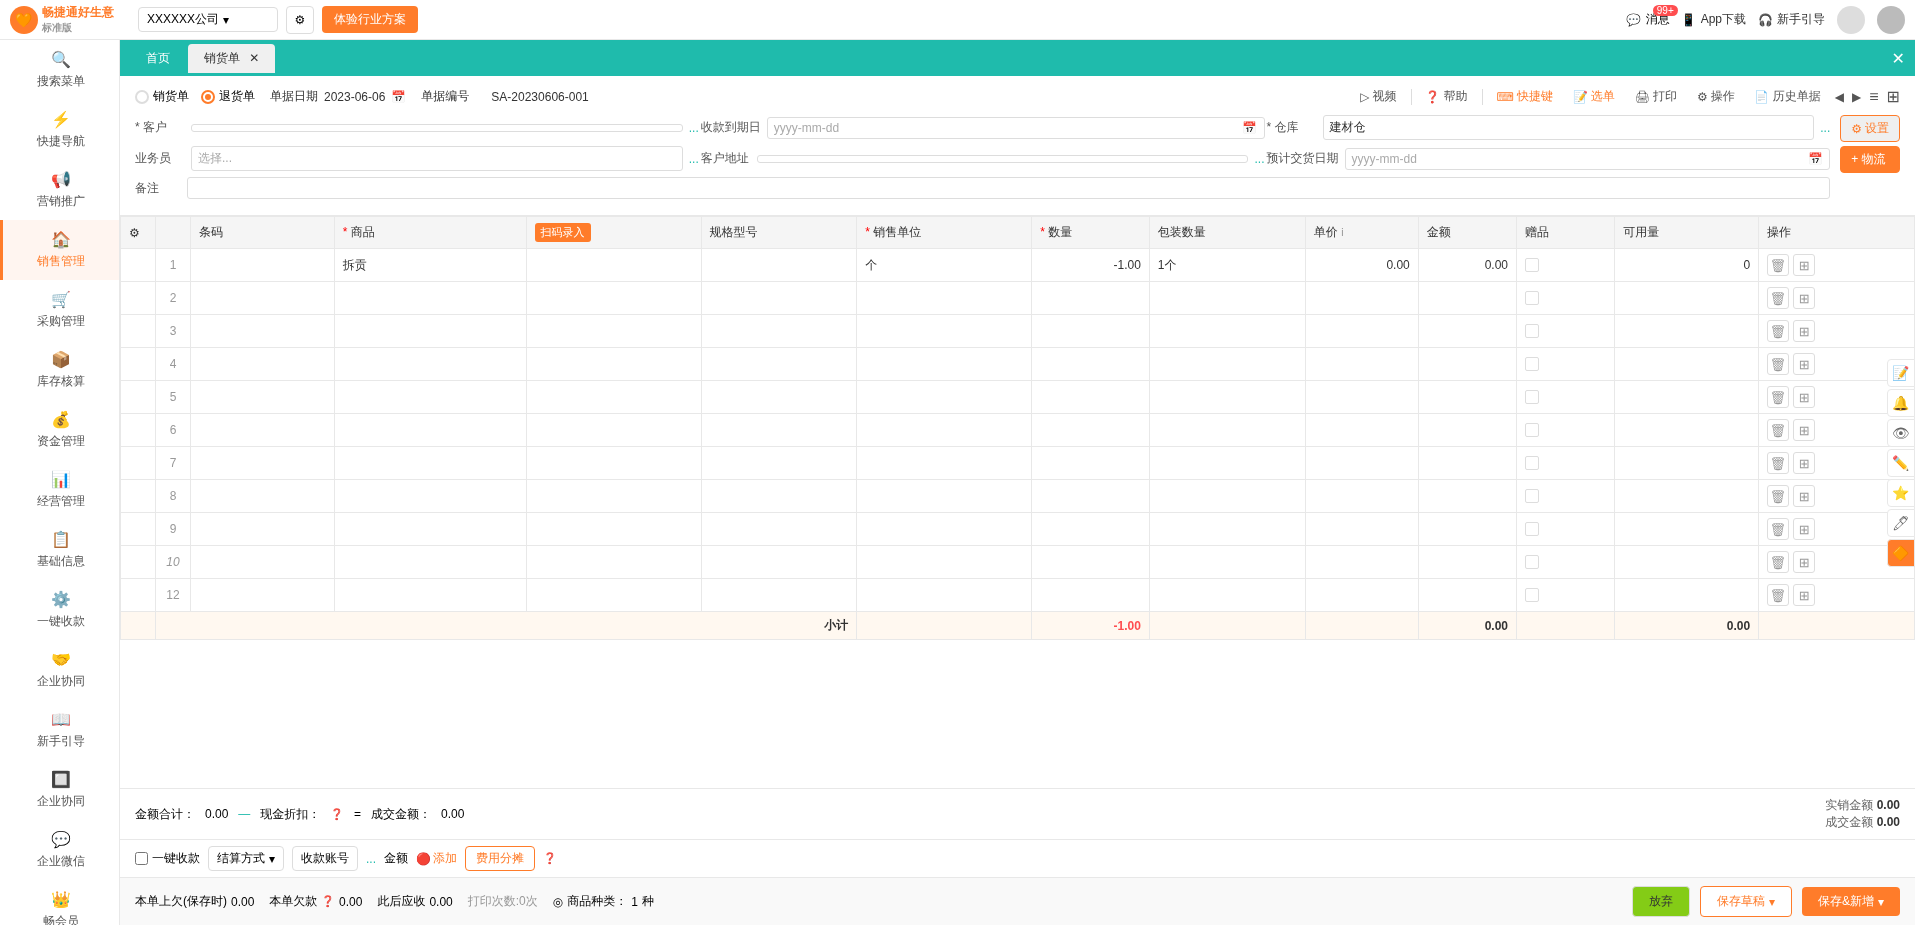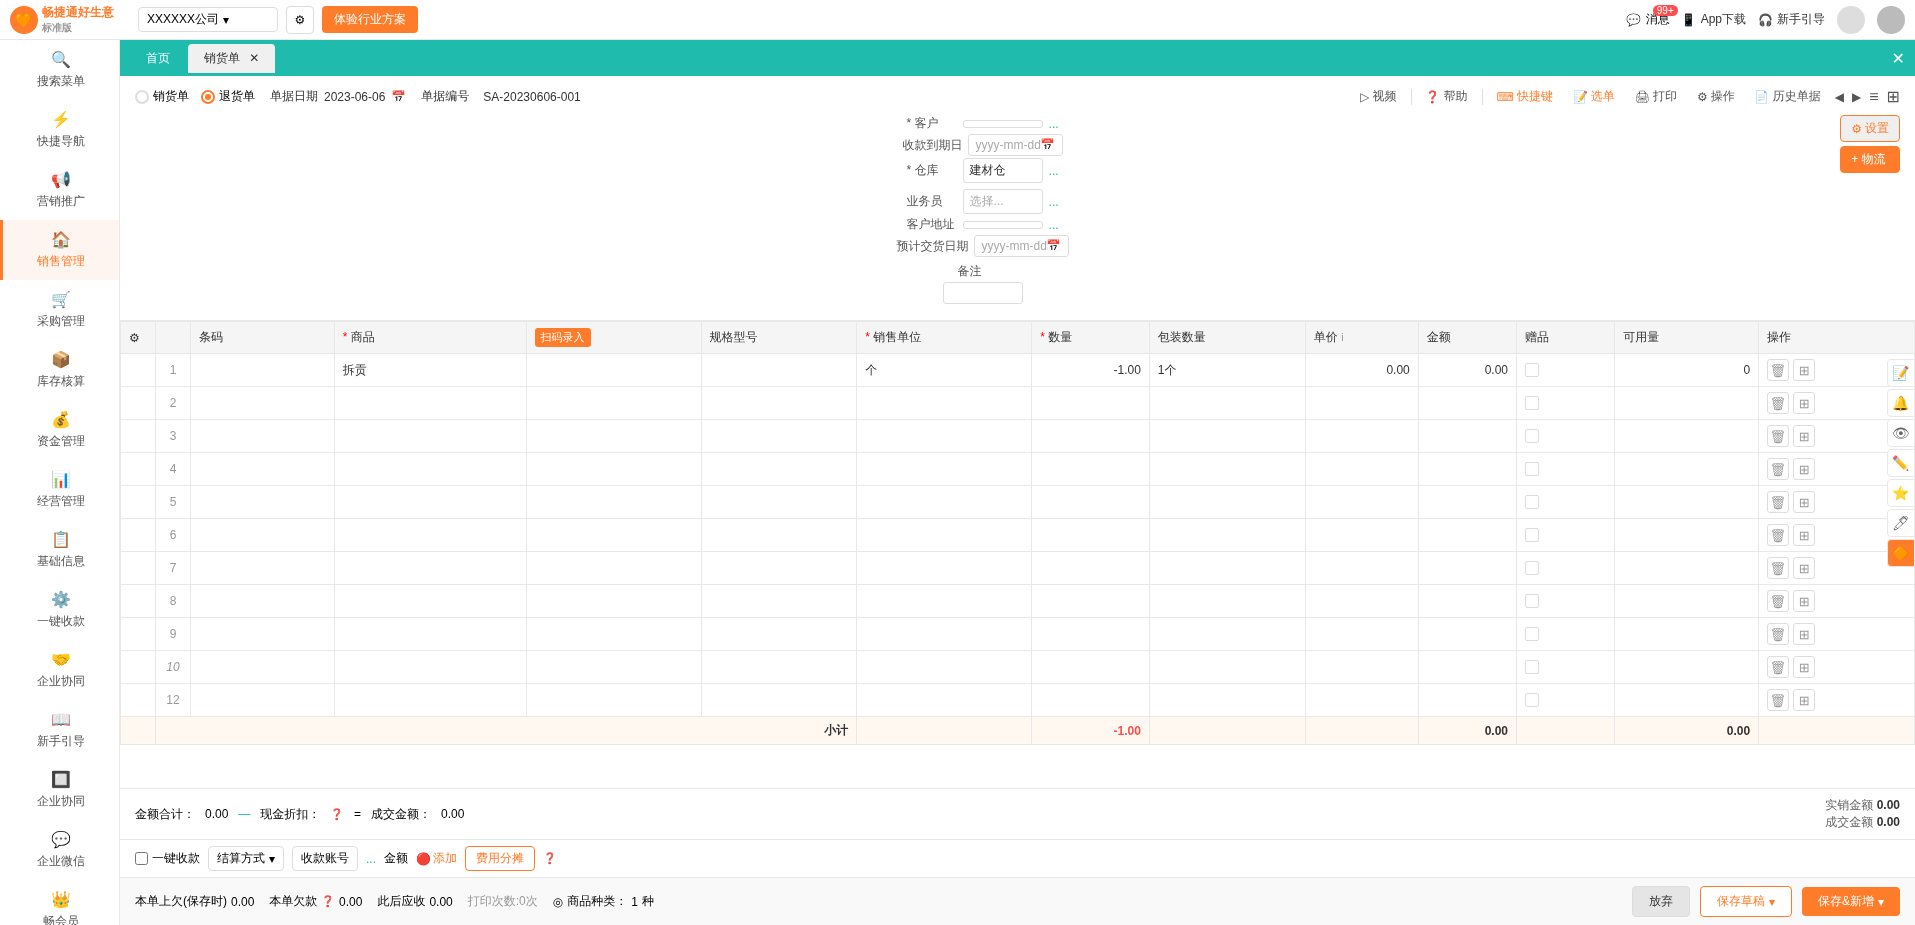--- a/index.html
+++ b/index.html
@@ -42,21 +42,21 @@
     .form-header { display: flex; align-items: center; gap: 15px; margin-bottom: 8px; }
     .radio-group { display: flex; align-items: center; gap: 12px; }
     .radio-item { display: flex; align-items: center; gap: 4px; cursor: pointer; }
     .radio-dot { width: 14px; height: 14px; border-radius: 50%; border: 2px solid #ddd; display: flex; align-items: center; justify-content: center; }
     .radio-dot.active { border-color: #ff7c2a; }
     .radio-dot.active::after { content: ''; width: 6px; height: 6px; background: #ff7c2a; border-radius: 50%; }
     .date-field { display: flex; align-items: center; gap: 6px; color: #333; }
     .form-toolbar { display: flex; align-items: center; gap: 8px; justify-content: flex-end; font-size: 11px; color: #555; }
     .toolbar-btn { display: flex; align-items: center; gap: 3px; cursor: pointer; padding: 2px 6px; }
     .toolbar-btn.highlight { color: #ff7c2a; }
-    .form-row { display: flex; align-items: center; gap: 2px; margin-bottom: 6px; flex-direction: column; }
+    .form-row { display: flex; align-items: center; gap: 2px; margin-bottom: 6px; }
     .form-field { display: flex; align-items: center; gap: 6px; flex: 1; }
     .field-label { color: #555; white-space: nowrap; min-width: 50px; }
     .field-input { border: 1px solid #ddd; border-radius: 3px; padding: 3px 6px; flex: 1; color: #333; min-width: 80px; cursor: pointer; display: flex; align-items: center; justify-content: space-between; }
     .field-input.placeholder { color: #aaa; }
     .field-dots { color: #1fbbac; cursor: pointer; }
     .side-btns { display: flex; flex-direction: column; gap: 4px; }
     .side-btn { border: 1px solid #ff7c2a; color: #ff7c2a; border-radius: 4px; padding: 4px 10px; cursor: pointer; font-size: 11px; display: flex; align-items: center; gap: 3px; }
     .side-btn.filled { background: #ff7c2a; color: white; }
 
     
@@ -73,21 +73,21 @@
     .icon-btn { width: 22px; height: 22px; border: 1px solid #ddd; border-radius: 3px; display: flex; align-items: center; justify-content: center; cursor: pointer; color: #999; font-size: 13px; }
     .gift-checkbox { width: 14px; height: 14px; border: 1px solid #ddd; border-radius: 2px; cursor: pointer; }
 
     
     .bottom-section { background: #fff; border-top: 1px solid #e8e8e8; }
     .amount-row { display: flex; align-items: center; gap: 10px; padding: 8px 15px; border-bottom: 1px solid #e8e8e8; }
     .payment-row { display: flex; align-items: center; gap: 8px; padding: 6px 15px; border-bottom: 1px solid #e8e8e8; }
     .footer-bar { display: flex; align-items: center; padding: 8px 15px; gap: 15px; background: #f9f9f9; }
     .footer-item { display: flex; align-items: center; gap: 4px; }
     .footer-right { margin-left: auto; display: flex; align-items: center; gap: 10px; }
-    .btn-discard { border: 1px solid #ddd; background: #e5e5e5; color: #333; border-radius: 4px; padding: 6px 16px; cursor: pointer; }
+    .btn-discard { border: 1px solid #ddd; background: #84cc16; color: #333; border-radius: 4px; padding: 6px 16px; cursor: pointer; }
     .btn-draft { border: 1px solid #ff7c2a; background: #fff; color: #ff7c2a; border-radius: 4px; padding: 6px 16px; cursor: pointer; display: flex; align-items: center; gap: 4px; }
     .btn-save { background: #ff7c2a; color: white; border: none; border-radius: 4px; padding: 6px 16px; cursor: pointer; display: flex; align-items: center; gap: 4px; }
 
     
     .right-panel { position: fixed; right: 0; top: 50%; transform: translateY(-50%); display: flex; flex-direction: column; gap: 2px; z-index: 100; }
     .right-panel-btn { width: 28px; height: 28px; background: #fff; border: 1px solid #e8e8e8; border-radius: 4px 0 0 4px; display: flex; align-items: center; justify-content: center; cursor: pointer; color: #666; font-size: 14px; }
     .right-panel-btn.active { background: #ff7c2a; color: white; }
 
     .divider { width: 1px; height: 16px; background: #ddd; }
     .info-icon { color: #999; font-size: 11px; cursor: pointer; }
@@ -228,21 +228,21 @@
         </div>
 
         <div class="date-field">
           <span>单据日期</span>
           <span style="cursor:pointer;">2023-06-06</span>
           <span>📅</span>
         </div>
 
         <div class="date-field">
           <span>单据编号</span>
-          <span style="margin-left:8px;text-align:center;">SA-20230606-001</span>
+          <span style="margin-left:16px;text-align:center;">SA-20230606-001</span>
         </div>
 
         <div class="form-toolbar" style="margin-left:auto;">
           <span class="toolbar-btn">▷ <span>视频</span></span>
           <div class="divider"></div>
           <span class="toolbar-btn">❓ <span>帮助</span></span>
           <div class="divider"></div>
           <span class="toolbar-btn highlight">⌨ <span>快捷键</span></span>
           <span class="toolbar-btn highlight">📝 <span>选单</span></span>
           <span class="toolbar-btn">🖨 <span>打印</span></span>

